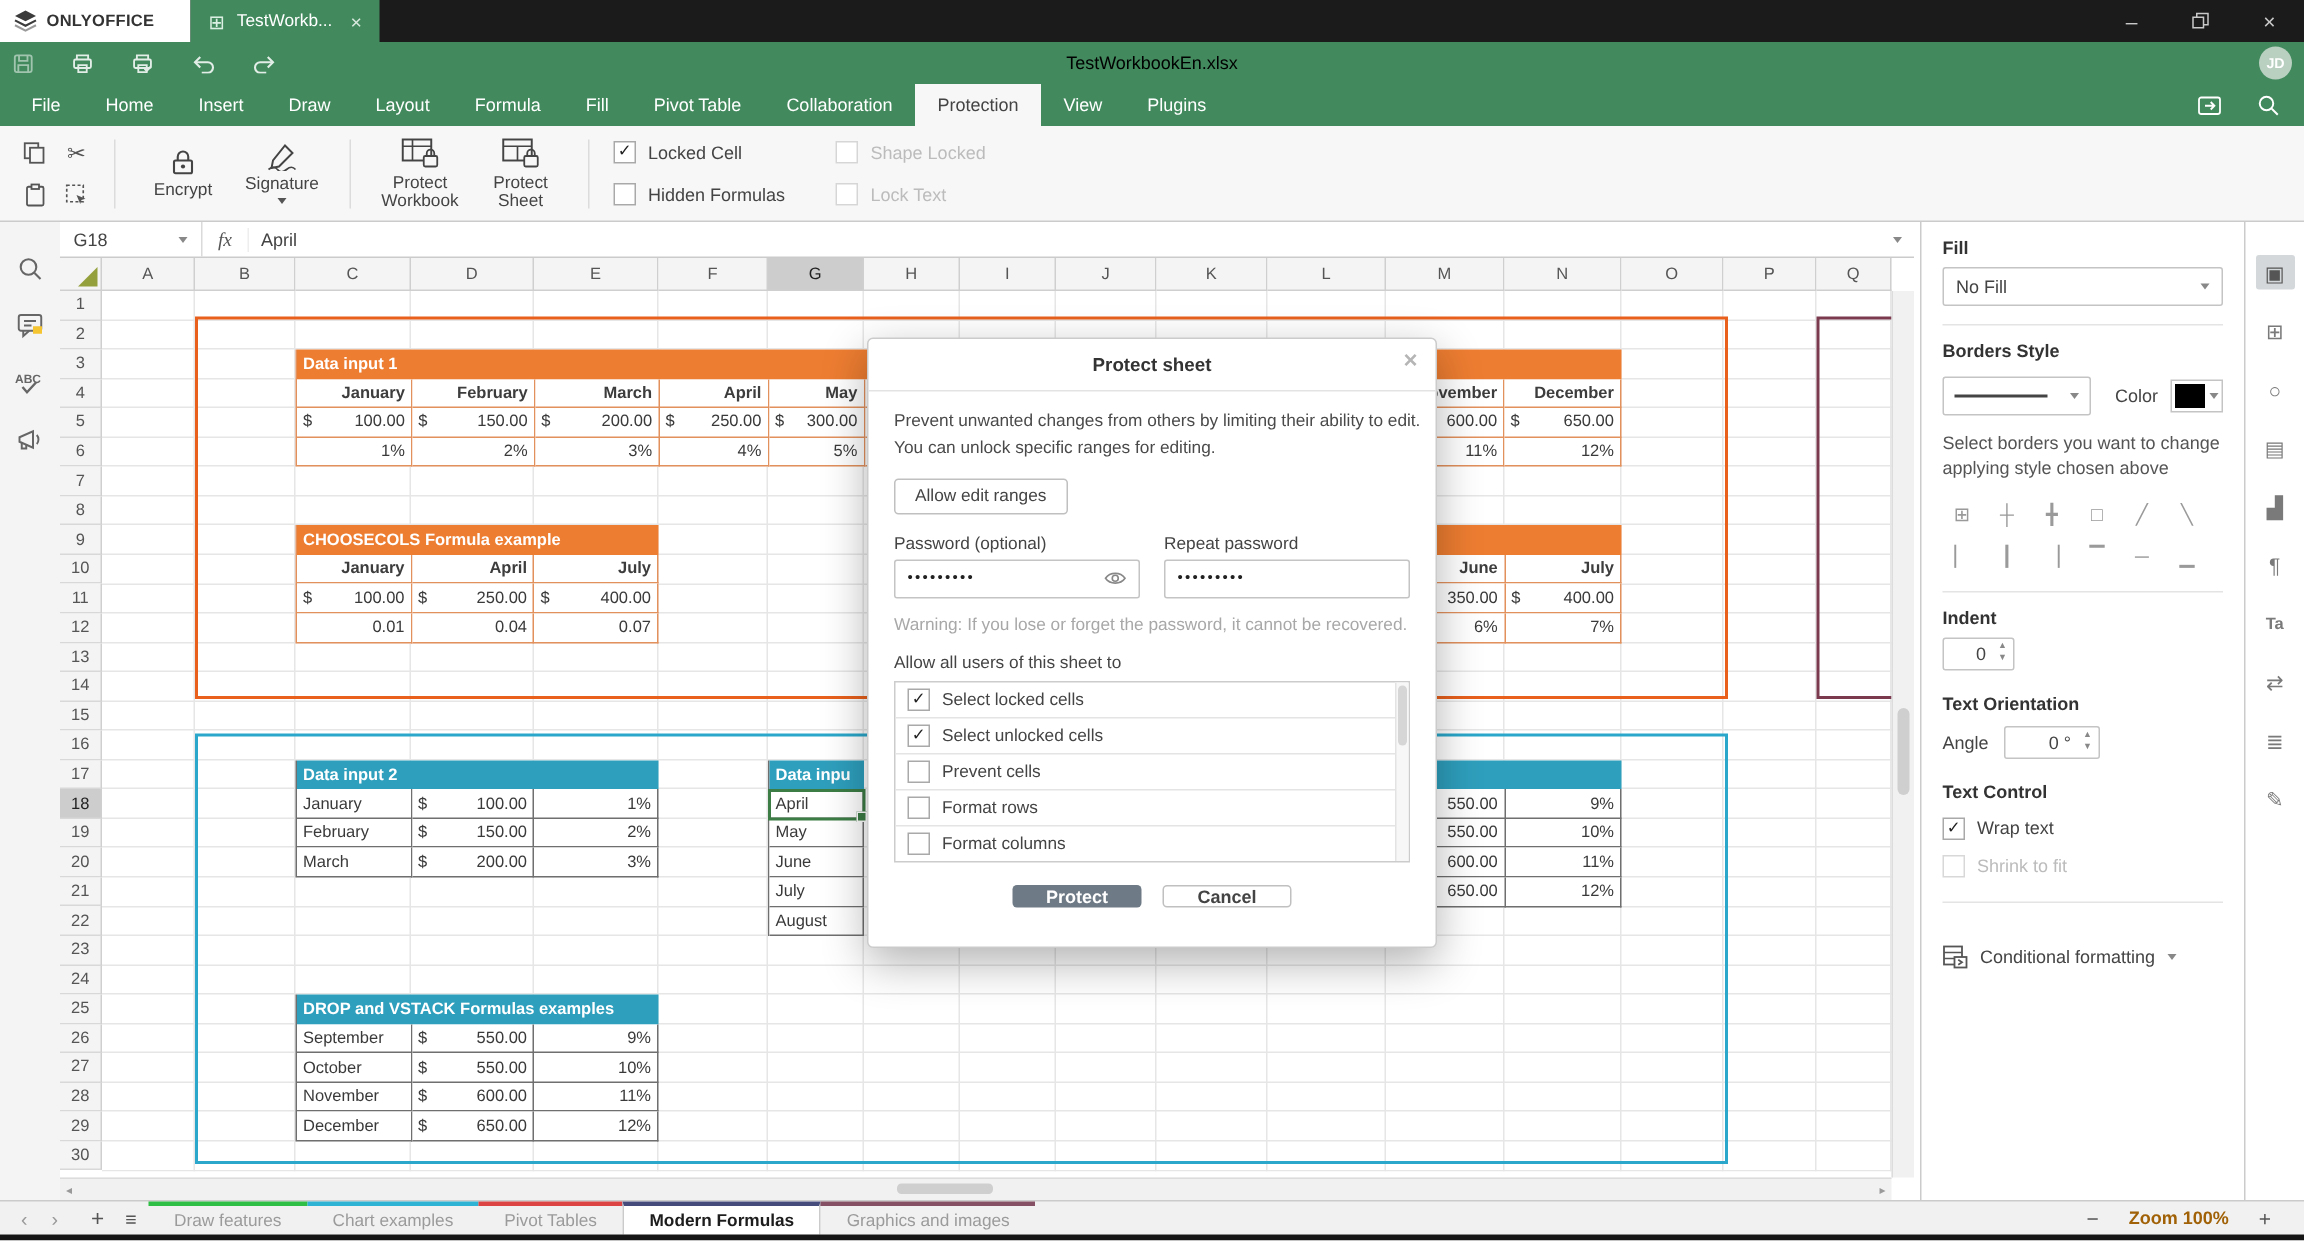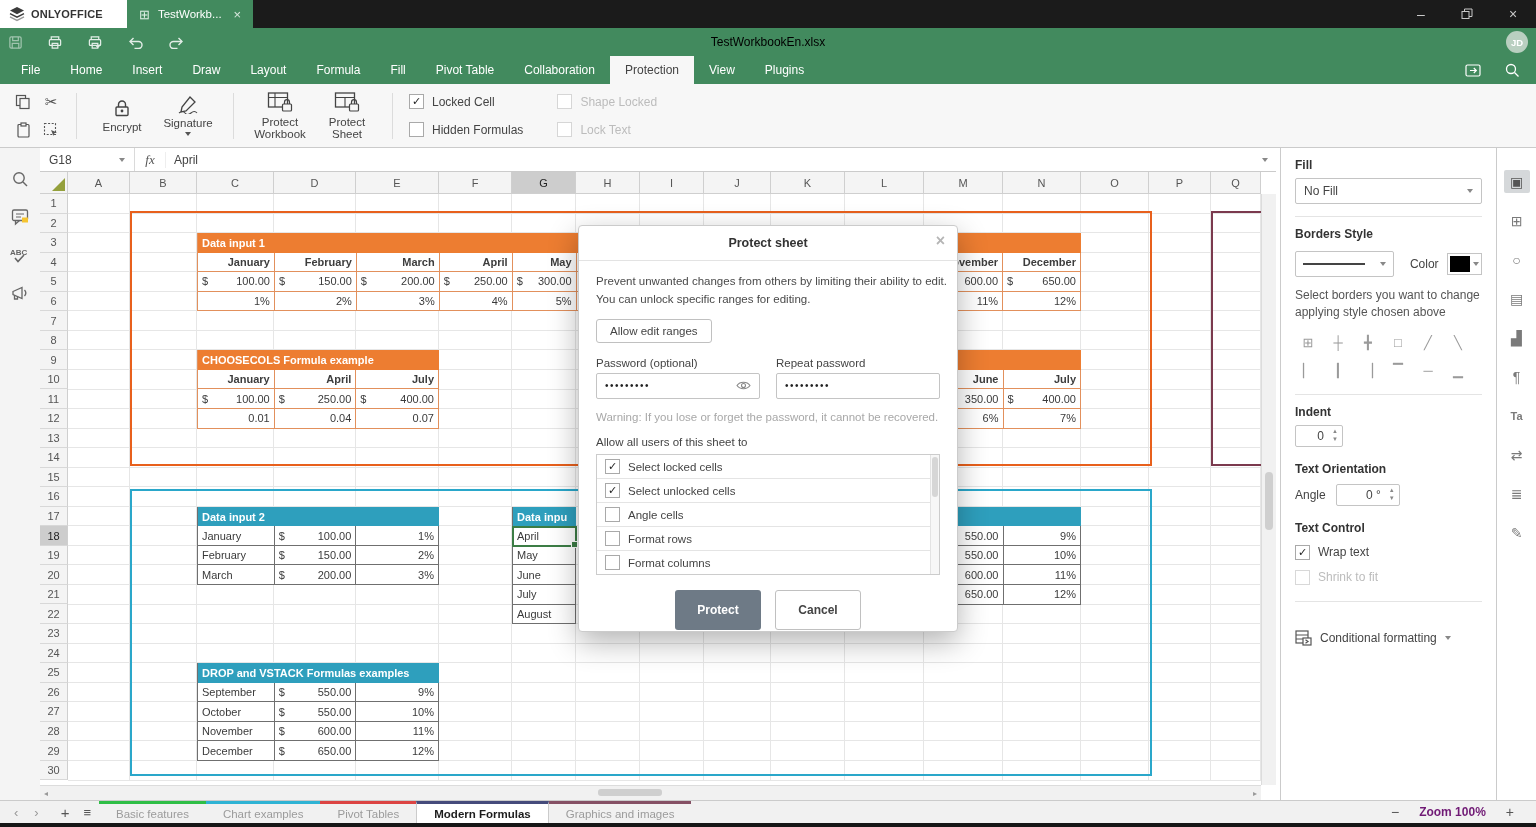--- a/index.html
+++ b/index.html
@@ -142,34 +142,34 @@
         padding:0 8px;background:#fff}
   .dots{font-size:10px;letter-spacing:1.5px;color:#222}
   .warn{color:#a8a8a8;line-height:1.55;margin-top:10px;white-space:nowrap}
   .allow{margin:10px 0 6px}
   .optlist{border:1px solid #ccc;position:relative}
   .opt{height:23px;display:flex;align-items:center;gap:8px;padding:0 8px;border-bottom:1px solid #e4e4e4}
   .opt:last-child{border-bottom:none}
   .optsb{position:absolute;right:0;top:0;width:9px;height:100%;background:#f7f7f7;border-left:1px solid #e3e3e3;box-sizing:border-box}
   .optsb .th{position:absolute;left:1px;top:2px;width:6px;height:40px;background:#d6d6d6;border-radius:3px}
   .dfoot{display:flex;justify-content:center;gap:14px;padding-top:15px}
-  .dbtn{min-width:86px;height:40px;border-radius:3px;display:flex;align-items:center;justify-content:center;
+  .dbtn{min-width:86px;height:15px;border-radius:3px;display:flex;align-items:center;justify-content:center;
         font-weight:bold;font-size:12px;box-sizing:border-box}
   .dbtn.primary{background:#6e7a86;color:#fff}
   .dbtn.ghost{background:#fff;color:#444;border:1px solid #c0c0c0}
 
   
   #statusbar{position:absolute;left:0;top:800px;width:1536px;height:23px;background:#f1f1f1;border-top:1px solid #cbcbcb;
              box-sizing:border-box;display:flex;align-items:stretch;font-size:11.5px;color:#9b9b9b}
   .snav{display:flex;align-items:center;gap:16px;padding:0 14px;color:#999;font-size:13px}
   .sadd{display:flex;align-items:center;gap:14px;padding:0 8px;color:#555}
   .stab{display:flex;align-items:center;padding:0 17px;border-top:3px solid transparent;box-sizing:border-box;white-space:nowrap}
   .stab.active{background:#fff;color:#1d1d1d;font-weight:bold;border-left:1px solid #cbcbcb;border-right:1px solid #cbcbcb}
   #zoomctl{margin-left:auto;display:flex;align-items:center;gap:20px;padding-right:22px;color:#555}
-  #zoomlbl{color:#701a75;font-weight:bold;font-size:12px}
+  #zoomlbl{color:#a16207;font-weight:bold;font-size:12px}
   #bottomstrip{position:absolute;left:0;top:823px;width:1536px;height:4px;background:#161616}
 </style>
 </head>
 <body>
 
 <div id="titlebar">
   <div class="brand">
     <svg width="16" height="16" viewBox="0 0 16 16">
       <path d="M8 1 L15 4.6 L8 8.2 L1 4.6 Z" fill="#3b3b3b"></path>
       <path d="M1 7.6 L8 11.2 L15 7.6" fill="none" stroke="#3b3b3b" stroke-width="1.4"></path>
@@ -852,21 +852,21 @@
           <div class="opt">
             <div class="box">✓</div>
             <div>Select locked cells</div>
           </div>
           <div class="opt">
             <div class="box">✓</div>
             <div>Select unlocked cells</div>
           </div>
           <div class="opt">
             <div class="box"></div>
-            <div>Angle cells</div>
+            <div>Prevent cells</div>
           </div>
           <div class="opt">
             <div class="box"></div>
             <div>Format rows</div>
           </div>
           <div class="opt">
             <div class="box"></div>
             <div>Format columns</div>
           </div>
         </div>
@@ -884,21 +884,21 @@
 <div id="statusbar">
   <div class="snav">
     <span>‹</span>
     <span>›</span>
   </div>
   <div class="sadd">
     <span style="font-size:15px">+</span>
     <span style="font-size:13px">≡</span>
   </div>
   <div id="stabs" style="display:flex;align-items:stretch">
-      <div class="stab" style="border-top-color: rgb(47, 190, 70);">Basic features</div>
+      <div class="stab" style="border-top-color: rgb(47, 190, 70);">Draw features</div>
       <div class="stab" style="border-top-color: rgb(47, 179, 212);">Chart examples</div>
       <div class="stab" style="border-top-color: rgb(220, 68, 67);">Pivot Tables</div>
       <div class="stab active" style="border-top-color: rgb(69, 75, 123);">Modern Formulas</div>
       <div class="stab" style="border-top-color: rgb(133, 80, 100);">Graphics and images</div>
     </div>
   <div id="zoomctl">
     <span style="font-size:14px">−</span>
     <span id="zoomlbl" actable="false">Zoom 100%</span>
     <span style="font-size:14px">+</span>
   </div>

